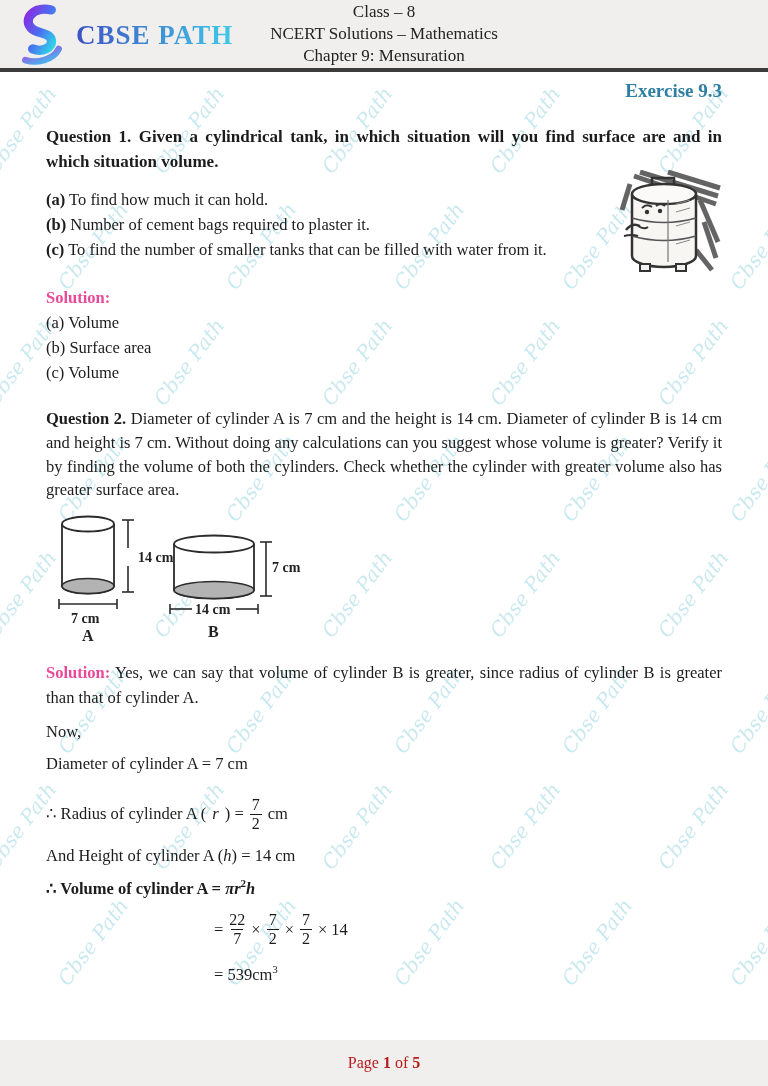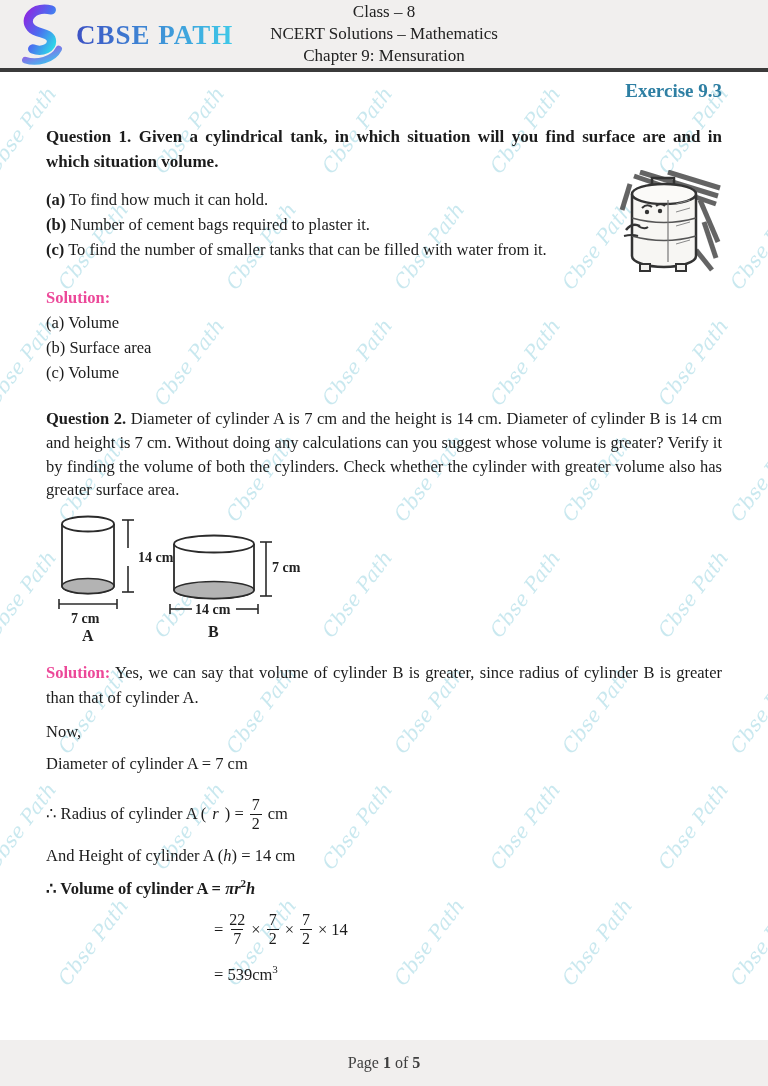--- a/index.html
+++ b/index.html
@@ -89,21 +89,21 @@
   .eq-line { margin-left:168px; margin-top:7px; min-height:48px; }
   .result-line { margin-left:168px; margin-top:9px; }
   sup { font-size:11px; }
 
   
   .page-footer {
     position:absolute; left:0; bottom:0; z-index:1;
     width:768px; height:46px;
     background:#f1efee;
     display:flex; align-items:center; justify-content:center;
-    font-size:16px; color:#404040;
+    font-size:16px; color:#b91c1c;
   }
   .page-footer b { font-weight:bold; }
 
   
   .dimtxt { font-family:"Liberation Serif", serif; font-weight:bold; font-size:14px; fill:#222; }
   .cyl-name { font-family:"Liberation Serif", serif; font-weight:bold; font-size:16px; fill:#222; }
 </style>
 </head>
 <body>
 

